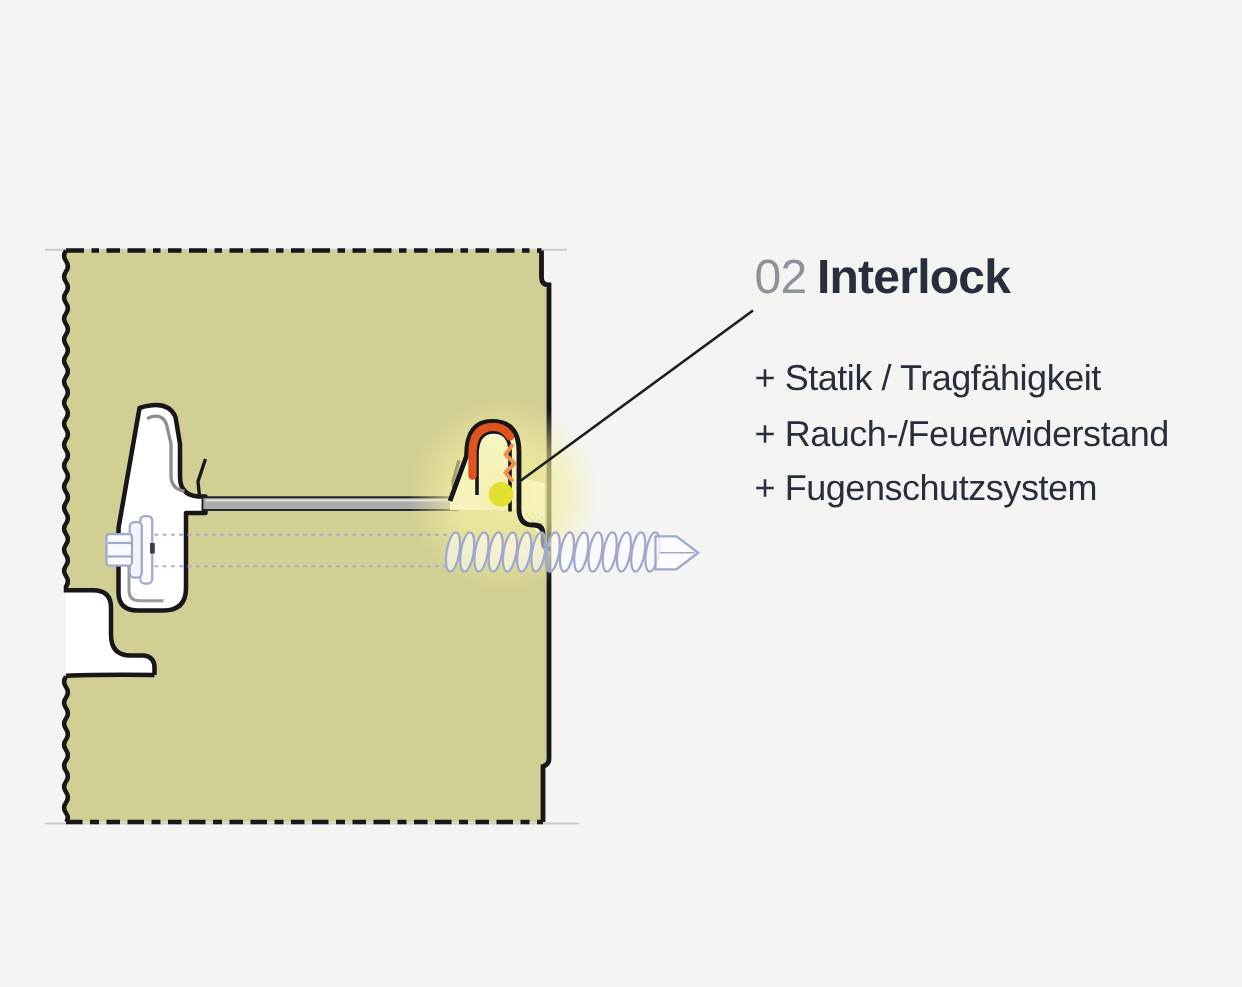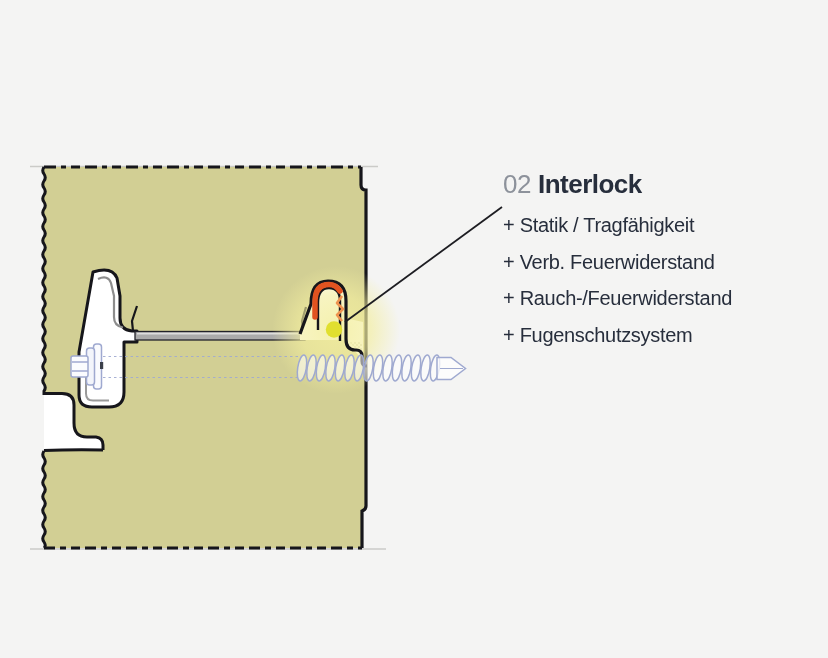--- a/index.html
+++ b/index.html
@@ -11,37 +11,37 @@
     font-family:"Liberation Sans", sans-serif;
   }
   .diagram-svg{position:absolute;left:0;top:0;}
   .annotation{
     position:absolute;
     left:503px;top:169px;
     width:310px;
     color:#272e3c;
   }
   .title-row{
-    font-size:26px;
+    font-size:32px;
     line-height:30px;
     letter-spacing:-0.5px;
     white-space:nowrap;
   }
   .title-num{
     color:#8d929b;
     font-weight:500;
     margin-right:7px;
   }
   .title-text{
     color:#272e3c;
     font-weight:700;
   }
   .features{
-    margin-top:8px;
-    font-size:20px;
+    margin-top:36px;
+    font-size:24px;
     line-height:36.5px;
     letter-spacing:-0.3px;
     font-weight:400;
     white-space:nowrap;
   }
 </style>
 </head>
 <body>
 
 <div class="stage">
@@ -162,19 +162,18 @@
 
     <line x1="345" y1="322" x2="502" y2="207" stroke="#1d1d22" stroke-width="1.8"></line>
   </svg>
 
   <div class="annotation">
     <div class="title-row">
       <span class="title-num">02</span><span class="title-text">Interlock</span>
     </div>
     <div class="features">
       <div>+ Statik / Tragfähigkeit</div>
-      <div>+ Verb. Feuerwiderstand</div>
       <div>+ Rauch-/Feuerwiderstand</div>
       <div>+ Fugenschutzsystem</div>
     </div>
   </div>
 
 </div>
 
 </body></html>

